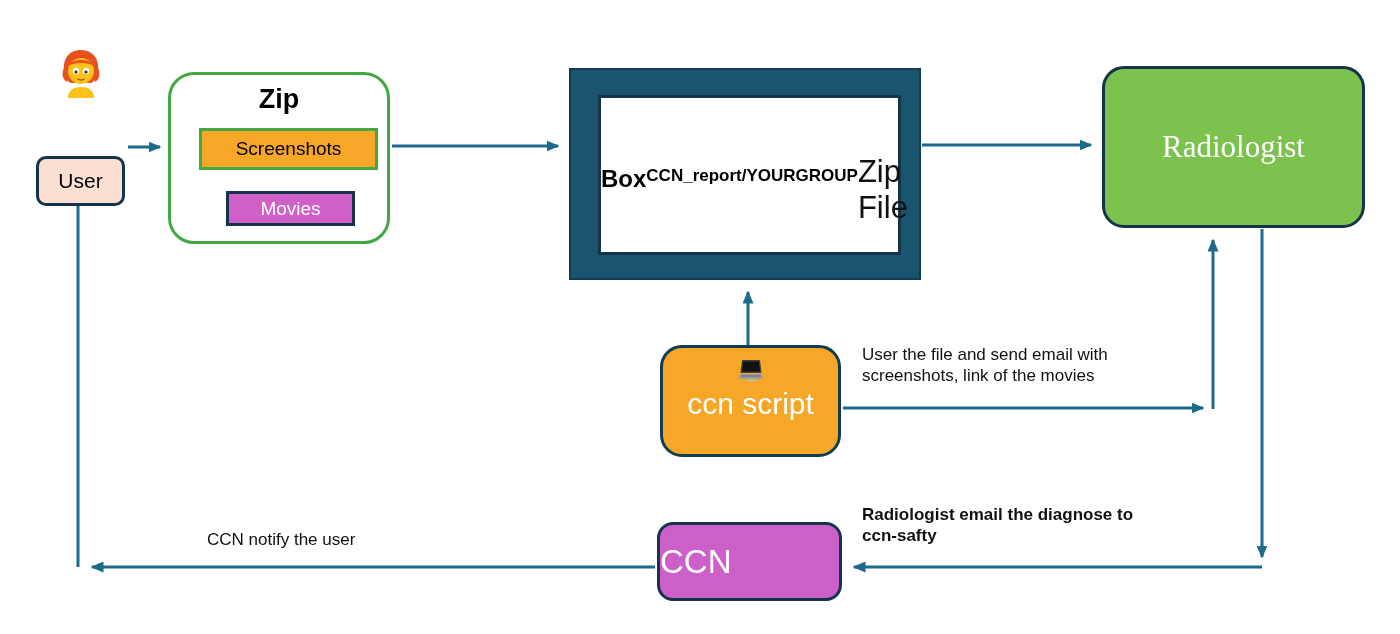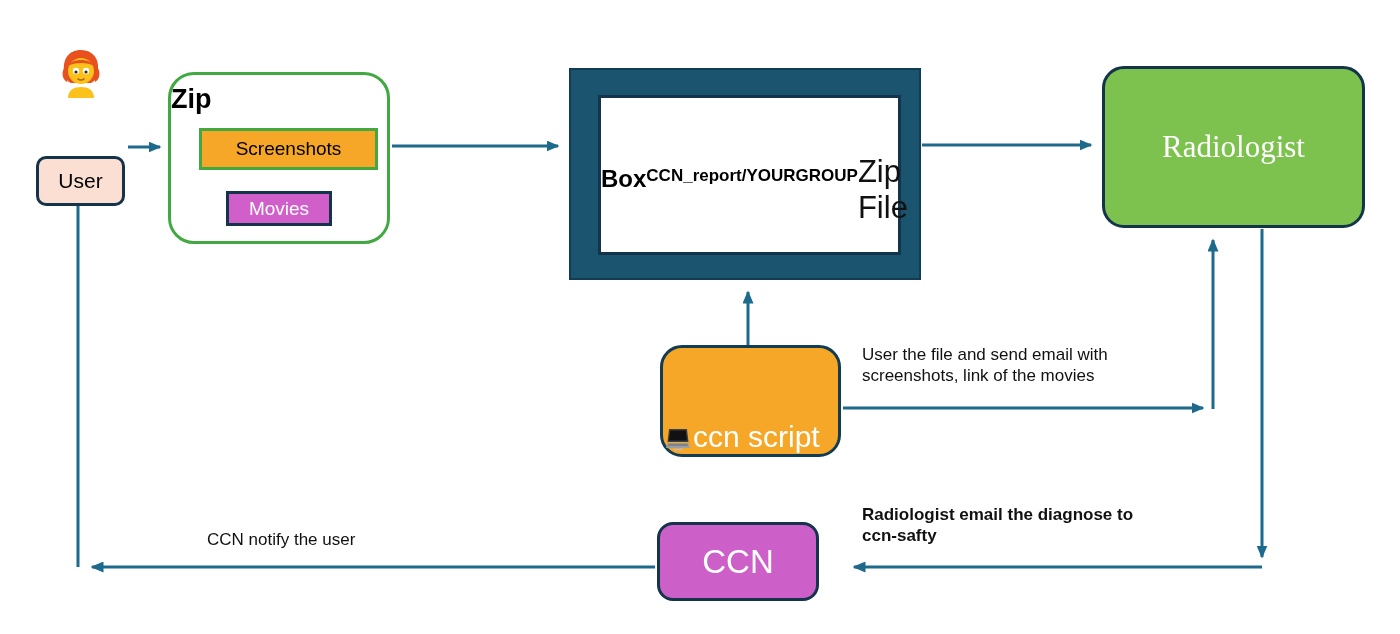--- a/index.html
+++ b/index.html
@@ -22,30 +22,30 @@
     font-size:21px;color:#000;margin-top:38px;
   }
   .avatar{left:58px;top:48px;width:46px;height:50px;}
 
   .node-zip{
     left:168px;top:72px;width:222px;height:172px;
     background:#ffffff;border:3px solid #42a842;border-radius:26px;
   }
   .zip-title{
     position:absolute;left:0;top:9px;width:100%;
-    text-align:left;font-size:27px;font-weight:700;color:#000;
+    text-align:center;font-size:27px;font-weight:700;color:#000;
   }
   .zip-screenshots{
     position:absolute;left:28px;top:53px;width:179px;height:42px;
     background:#f6a727;border:3px solid #42a842;
     display:flex;align-items:center;justify-content:center;
     font-size:19px;color:#000;
   }
   .zip-movies{
-    position:absolute;left:55px;top:116px;width:106px;height:35px;
+    position:absolute;left:55px;top:116px;width:129px;height:35px;
     background:#d15fca;border:3px solid #14344b;
     display:flex;align-items:center;justify-content:center;
     font-size:19px;color:#ffffff;
   }
 
   .node-box{
     left:569px;top:68px;width:352px;height:212px;
     background:#1a546e;border:2px solid #123c52;
   }
   .box-inner{
@@ -60,29 +60,29 @@
   .node-radiologist{
     left:1102px;top:66px;width:263px;height:162px;
     background:#7dc14e;border:3px solid #14344b;border-radius:22px;
     display:flex;align-items:center;justify-content:center;
     font-size:31px;color:#ffffff;font-family:Liberation Serif, serif;
   }
 
   .node-ccn-script{
     left:660px;top:345px;width:181px;height:112px;
     background:#f6a727;border:3px solid #123c52;border-radius:22px;
-    display:flex;flex-direction:row;align-items:flex-end;
+    display:flex;flex-direction:column;align-items:center;
   }
   .laptop{margin-top:11px;}
   .ccn-script-label{font-size:30px;color:#ffffff;margin-top:2px;}
 
   .node-ccn{
-    left:657px;top:522px;width:162px;height:79px;
+    left:657px;top:522px;width:185px;height:79px;
     background:#cd5fc9;border:3px solid #14344b;border-radius:16px;
-    display:flex;align-items:center;justify-content:center;
+    display:flex;align-items:center;
     font-size:33px;color:#ffffff;
   }
 
   
   .note{
     color:#111111;font-size:17px;line-height:21px;
   }
   .note-unzip{left:862px;top:344px;width:292px;}
   .note-diagnose{left:862px;top:504px;width:280px;font-weight:bold;}
   .note-notify{left:207px;top:529px;white-space:nowrap;}

